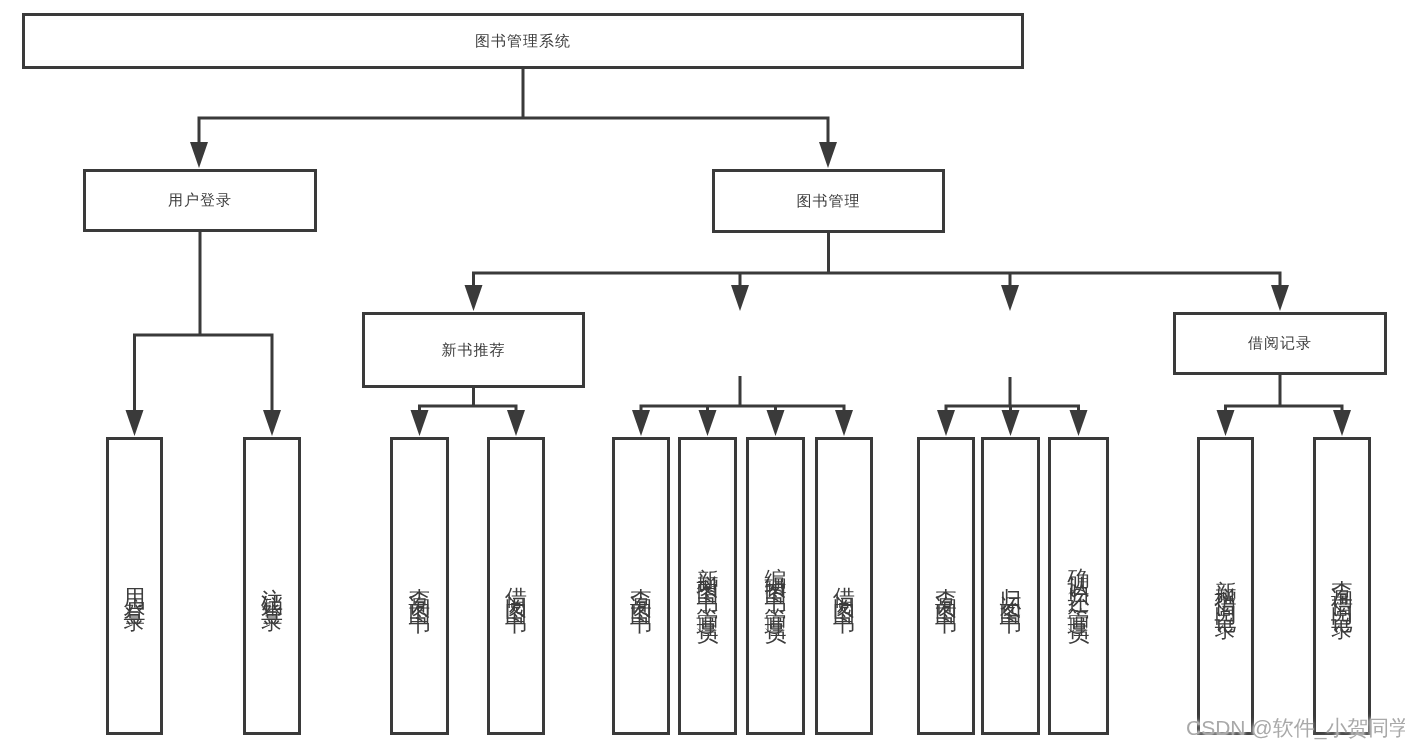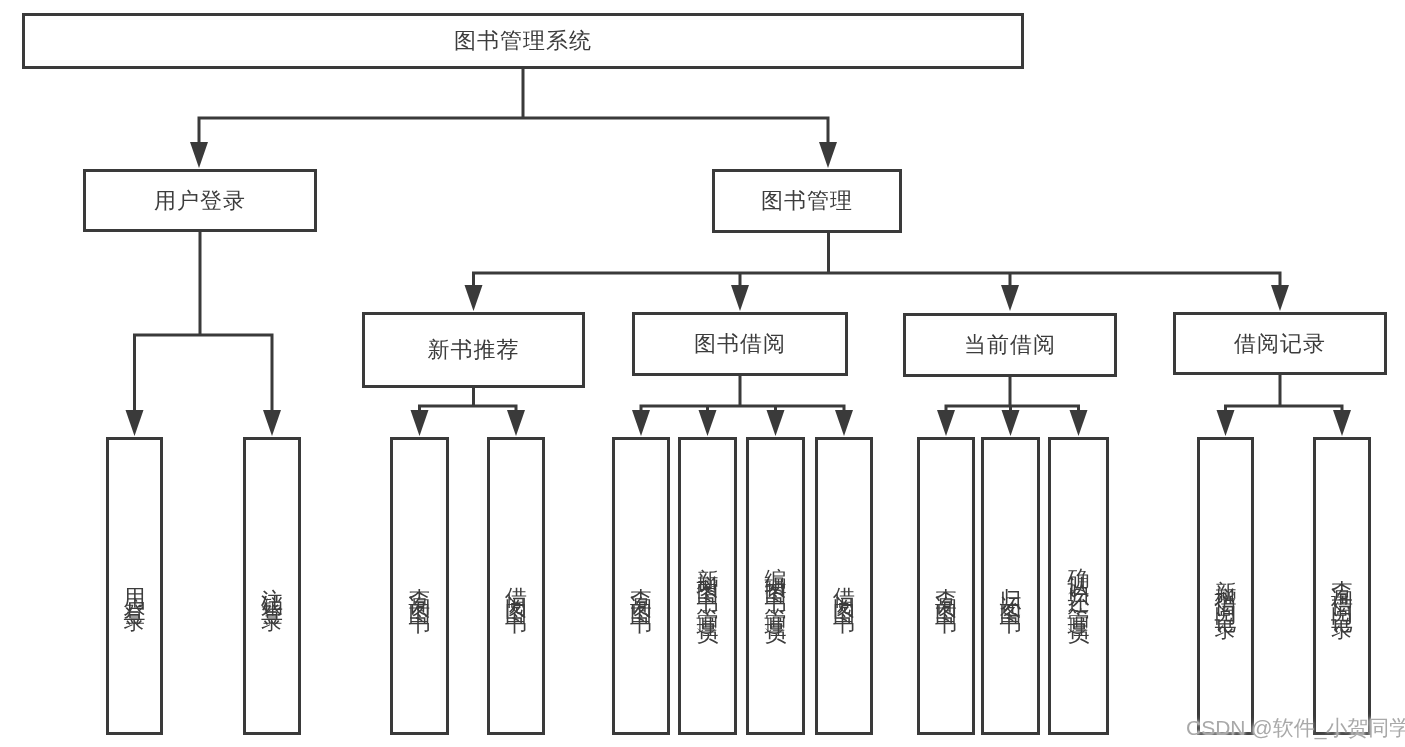--- a/index.html
+++ b/index.html
@@ -28,21 +28,21 @@
     box-sizing: border-box;
     border: 3px solid #3a3a3a;
     background: #ffffff;
     display: flex;
     align-items: center;
     justify-content: center;
     z-index: 2;
   }
   .node .lbl {
     color: #3c3c3c;
-    font-size: 22px;
+    font-size: 15px;
     letter-spacing: 1px;
     white-space: nowrap;
   }
   .leaf {
     position: absolute;
     box-sizing: border-box;
     border: 3px solid #3a3a3a;
     background: #ffffff;
     top: 437px;
     height: 298px;
@@ -125,32 +125,26 @@
     </g>
   </svg>
 
   <div class="node" style="left:22px; top:13px; width:1002px; height:56px;">
     <span class="lbl">图书管理系统</span>
   </div>
 
   <div class="node" style="left:83px; top:169px; width:234px; height:63px;">
     <span class="lbl">用户登录</span>
   </div>
-  <div class="node" style="left:712px; top:169px; width:190px; height:64px;">
+  <div class="node" style="left:712px; top:169px; width:233px; height:64px;">
     <span class="lbl">图书管理</span>
   </div>
 
   <div class="node" style="left:362px; top:312px; width:223px; height:76px;">
     <span class="lbl">新书推荐</span>
-  </div>
-  <div class="node" style="left:632px; top:312px; width:216px; height:64px;">
-    <span class="lbl">图书借阅</span>
-  </div>
-  <div class="node" style="left:903px; top:313px; width:214px; height:64px;">
-    <span class="lbl">当前借阅</span>
   </div>
   <div class="node" style="left:1173px; top:312px; width:214px; height:63px;">
     <span class="lbl">借阅记录</span>
   </div>
 
   <div class="leaf" style="left:106px; width:57px;">
     <span class="vlbl">用户登录</span>
   </div>
   <div class="leaf" style="left:243px; width:58px;">
     <span class="vlbl">注销登录</span>

